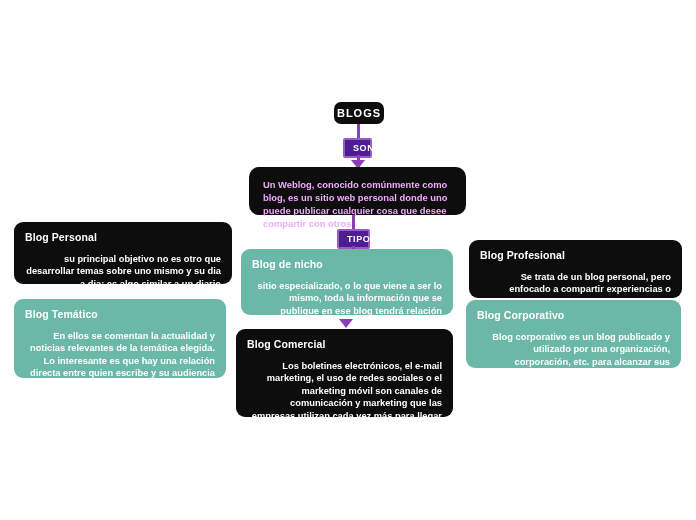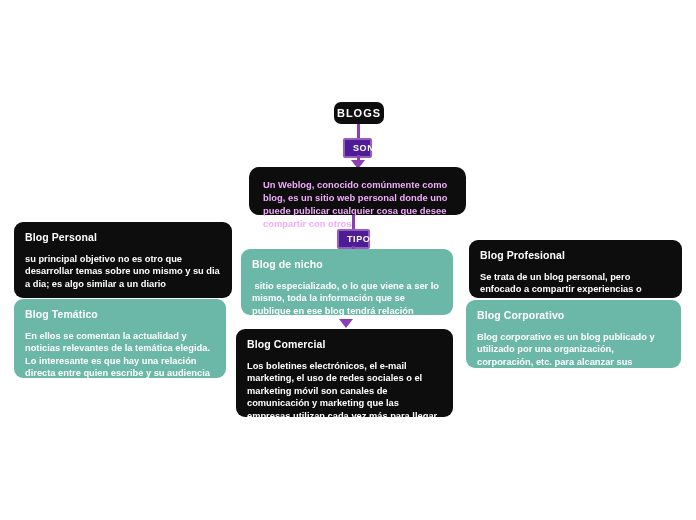--- a/index.html
+++ b/index.html
@@ -75,20 +75,21 @@
     line-height: 1.2;
     margin: 0 0 9px 0;
     letter-spacing: 0.1px;
   }
   .box-body {
     font-size: 9.3px;
     font-weight: bold;
     line-height: 1.35;
     margin: 0;
     white-space: pre-wrap;
+    text-align: right;
   }
 
   
   .root-box {
     position: absolute;
     background: #0d0d0d;
     color: #ffffff;
     border-radius: 7px;
     font-size: 11px;
     font-weight: bold;
@@ -134,21 +135,21 @@
   <div class="def-box" style="left:249px; top:167px; width:217px; height:48px;">
     <p class="def-text">Un Weblog, conocido comúnmente como blog, es un sitio web personal donde uno puede publicar cualquier cosa que desee compartir con otros</p>
   </div>
 
   <div class="conn conn-v" style="left:352px; top:215px; height:15px;"></div>
 
   <div class="badge" style="left:337px; top:229px; width:33px;">TIPOS</div>
 
   <div class="conn conn-v" style="left:352px; top:246px; height:10px;"></div>
 
-  <div class="box dark" style="left:14px; top:222px; width:218px; height:76px;">
+  <div class="box dark" style="left:14px; top:222px; width:218px; height:62px;">
     <p class="box-title">Blog Personal</p>
     <p class="box-body">su principal objetivo no es otro que desarrollar temas sobre uno mismo y su dia a dia; es algo similar a un diario</p>
   </div>
 
   <div class="box teal" style="left:14px; top:299px; width:212px; height:79px;">
     <p class="box-title">Blog Temático</p>
     <p class="box-body">En ellos se comentan la actualidad y noticias relevantes de la temática elegida. Lo interesante es que hay una relación directa entre quien escribe y su audiencia sin que medie entre ellos el papel del editor</p>
   </div>
 
   <div class="box teal" style="left:241px; top:249px; width:212px; height:66px;">

